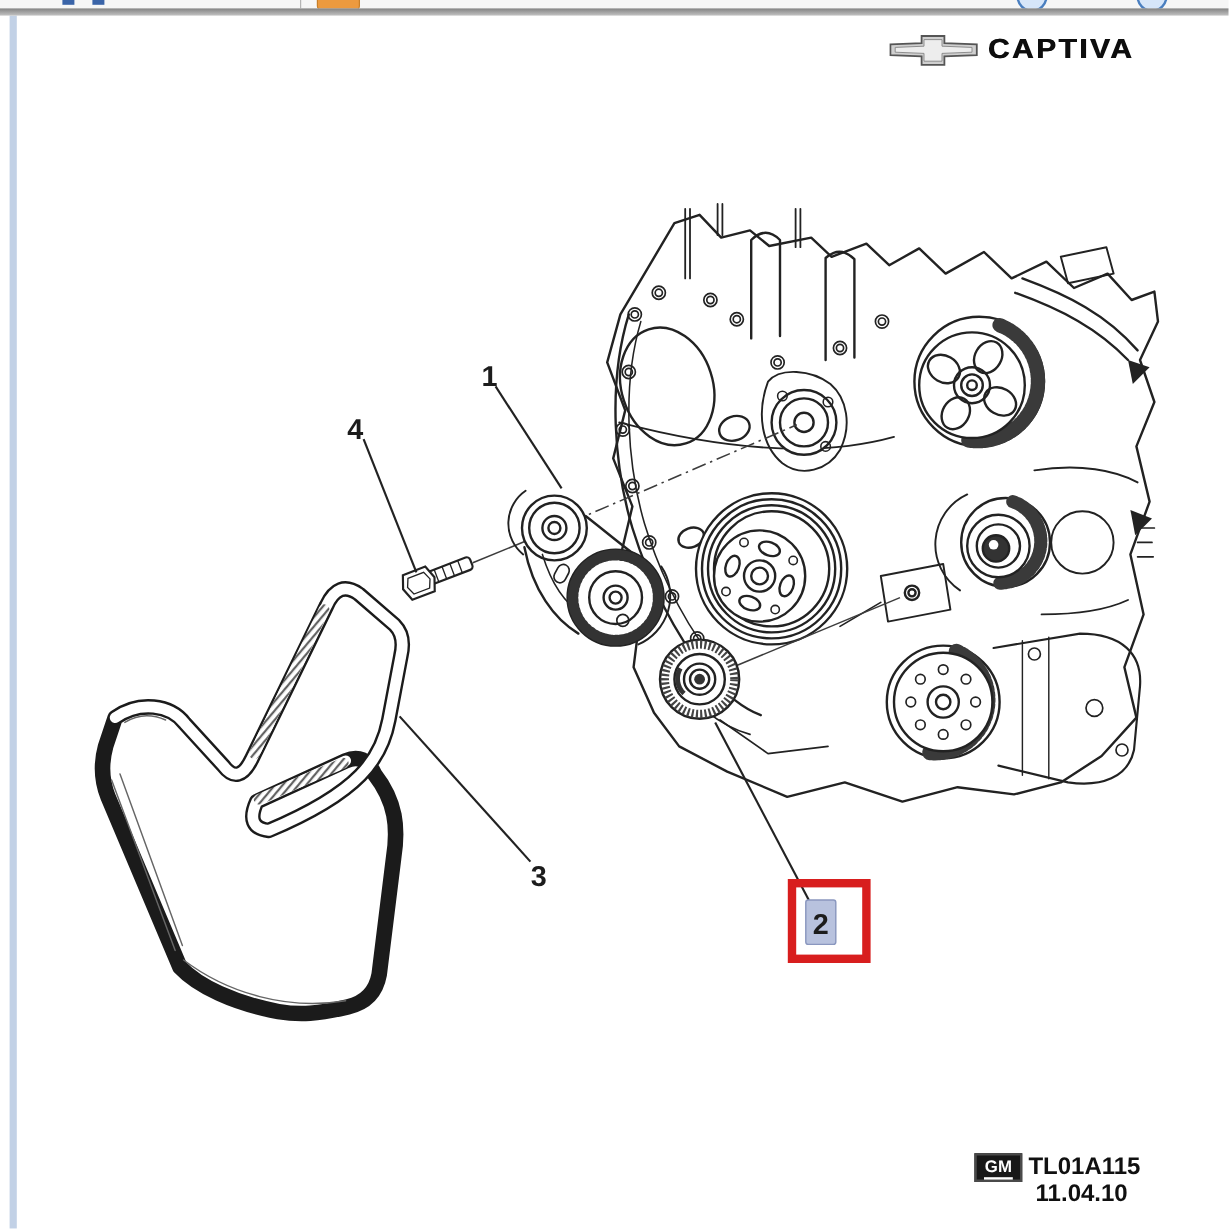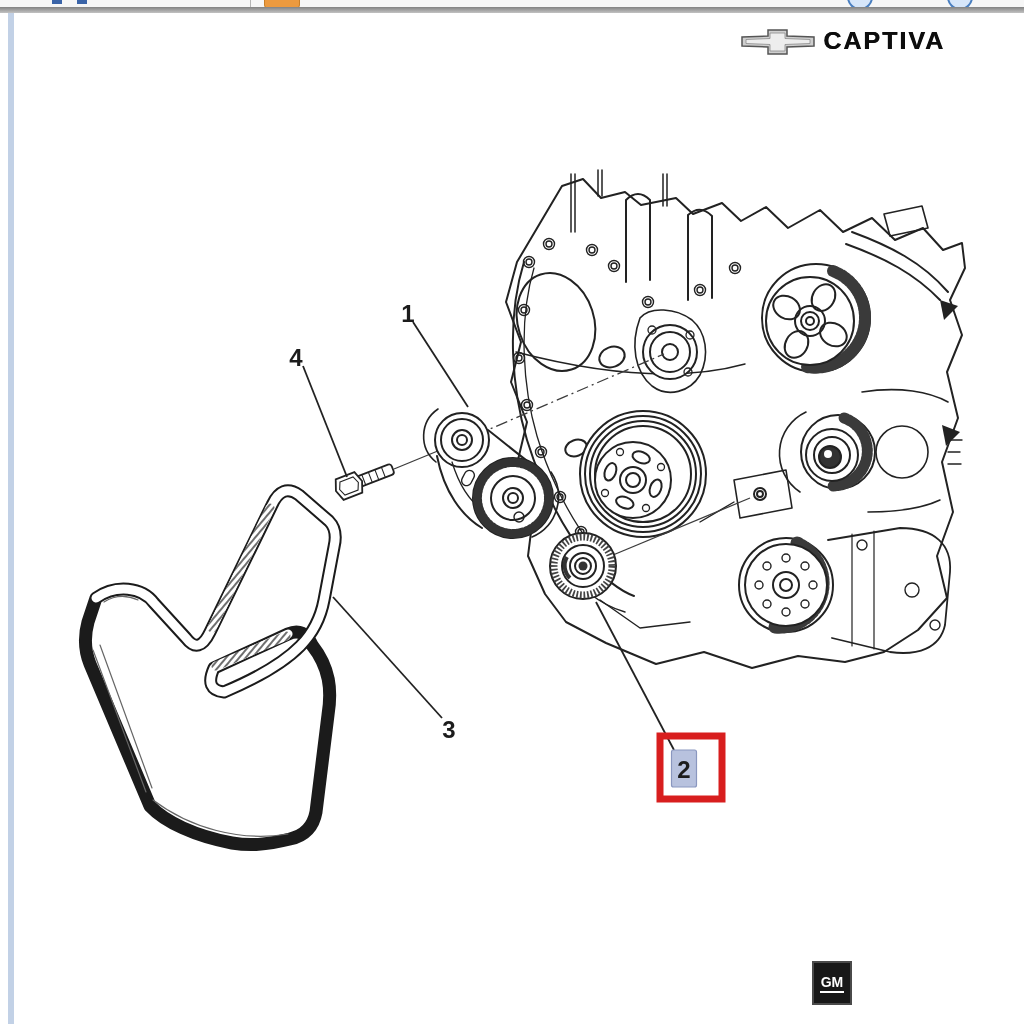--- a/index.html
+++ b/index.html
@@ -13,21 +13,21 @@
   .toolbar .circ{position:absolute;width:22px;height:22px;border-radius:50%;border:2px solid #4a7fc0;background:#d6e6fa;}
   .graybar{position:absolute;left:0;top:7px;width:1024px;height:6px;
            background:linear-gradient(#828282,#c2c2c2);z-index:5;}
   .leftstrip{position:absolute;left:8px;top:13px;width:6px;height:1011px;background:#c2d1e6;z-index:1;}
   
   .brand{position:absolute;right:79px;top:27px;display:flex;align-items:center;gap:8px;z-index:4;}
   .brand .wordmark{font-size:25px;font-weight:bold;letter-spacing:2px;color:#0d0d0d;
                    transform:scaleY(0.92);text-shadow:0.6px 0 #0d0d0d;}
   
   .footer{position:absolute;left:812px;top:961px;display:flex;align-items:flex-start;z-index:4;}
-  .gm-box{width:40px;height:44px;background:#181818;box-shadow:inset 0 0 0 2px #4a4a4a;
+  .gm-box{width:40px;height:24px;background:#181818;box-shadow:inset 0 0 0 2px #4a4a4a;
           display:flex;align-items:center;justify-content:center;}
   .gm-box span{color:#fff;font-weight:bold;font-size:14px;border-bottom:2px solid #fff;padding:0 1px 1px;}
   .fig-meta{margin-left:5px;color:#101010;font-weight:bold;font-size:20px;line-height:23px;}
   .fig-meta .d{padding-left:6px;}
   svg.diagram{position:absolute;left:0;top:0;z-index:3;}
   text.callout{font-family:"Liberation Sans",sans-serif;font-weight:bold;font-size:24px;fill:#1c1c1c;}
 </style>
 </head>
 <body>
 
@@ -269,15 +269,19 @@
       <rect x="671.5" y="750" width="25" height="37" rx="2" fill="#b8c2de" stroke="#8a97bf" stroke-width="1.2"></rect>
       <text class="callout" x="684" y="778" text-anchor="middle" fill="#242c48">2</text>
       <rect x="660" y="736" width="62" height="63" fill="none" stroke="#d81e1e" stroke-width="7"></rect>
     </g>
   </svg>
 
   <div class="footer">
     <div class="gm-box">
       <span>GM</span>
     </div>
+    <div class="fig-meta">
+      <div>TL01A115</div>
+      <div class="d">11.04.10</div>
+    </div>
   </div>
 
 </div>
 
 </body></html>

